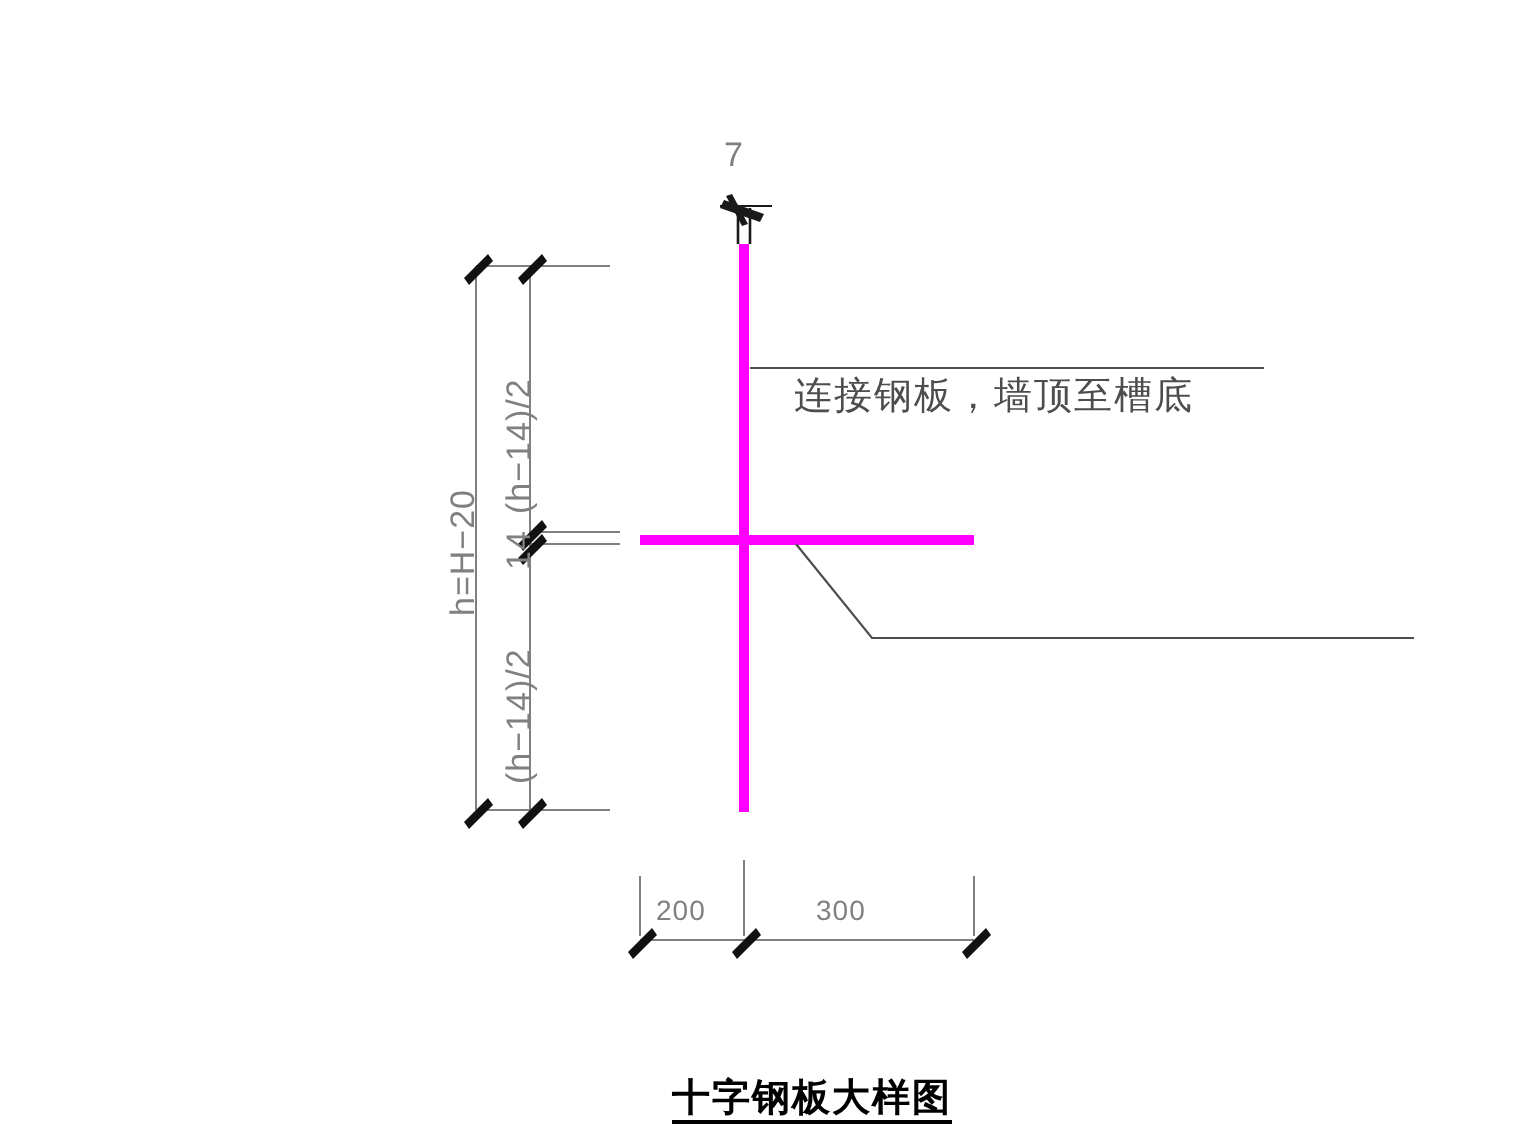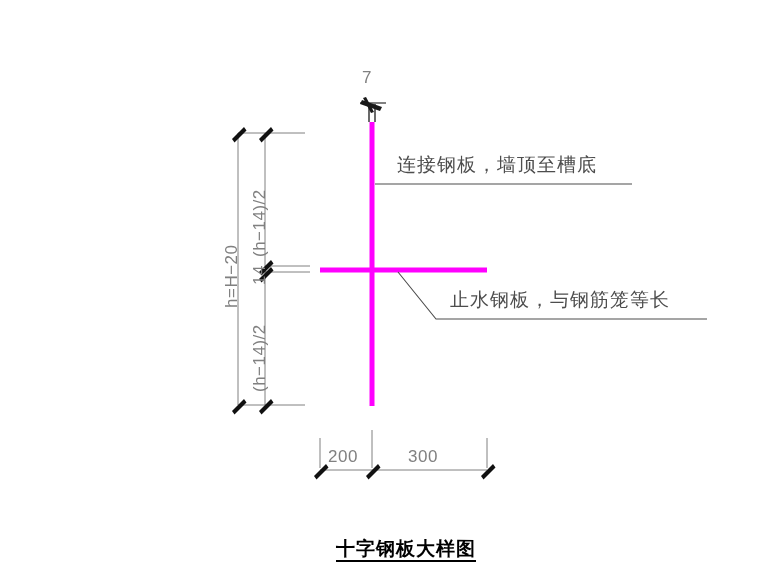--- a/index.html
+++ b/index.html
@@ -9,38 +9,39 @@
     font-family:"Liberation Sans","DejaVu Sans",sans-serif;
     overflow:hidden;
     position:relative;
   }
   #canvas{position:absolute;left:0;top:0;width:760px;height:569px;}
   .abs{position:absolute;}
 
   
   .dimtext{
     color:#808080;
-    font-size:17px;
+    font-size:14px;
     letter-spacing:0.5px;
     white-space:nowrap;
     font-family:"Liberation Sans","DejaVu Sans",sans-serif;
   }
   .vtext{
     transform-origin:0 0;
     color:#808080;
     font-size:17px;
     white-space:nowrap;
     letter-spacing:0.5px;
   }
   .annot{
     color:#4d4d4d;
     font-size:19px;
     white-space:nowrap;
     letter-spacing:1px;
     font-family:"DejaVu Sans","Liberation Sans",sans-serif;
+    margin-top:33px;
   }
   .title{
     color:#000000;
     font-size:19px;
     font-weight:bold;
     white-space:nowrap;
     letter-spacing:1px;
     text-decoration:underline;
     text-underline-offset:5px;
     text-decoration-thickness:2px;
@@ -129,17 +130,16 @@
   <div class="abs vtext" style="left:250px;top:285px;transform:rotate(-90deg);">14</div>
 
   <div class="abs vtext" style="left:250px;top:392px;transform:rotate(-90deg);">(h−14)/2</div>
 
   <div class="abs dimtext" style="left:328px;top:447px;">200</div>
 
   <div class="abs dimtext" style="left:408px;top:447px;">300</div>
 
   <div class="abs annot" style="left:397px;top:152px;">连接钢板，墙顶至槽底</div>
 
-  <div class="abs annot" style="left:450px;top:287px;">止水钢板，与钢筋笼等长</div>
 
   <div class="abs title" style="left:336px;top:523px;margin-top:13px;">十字钢板大样图</div>
 
 </div>
 
 </body></html>

